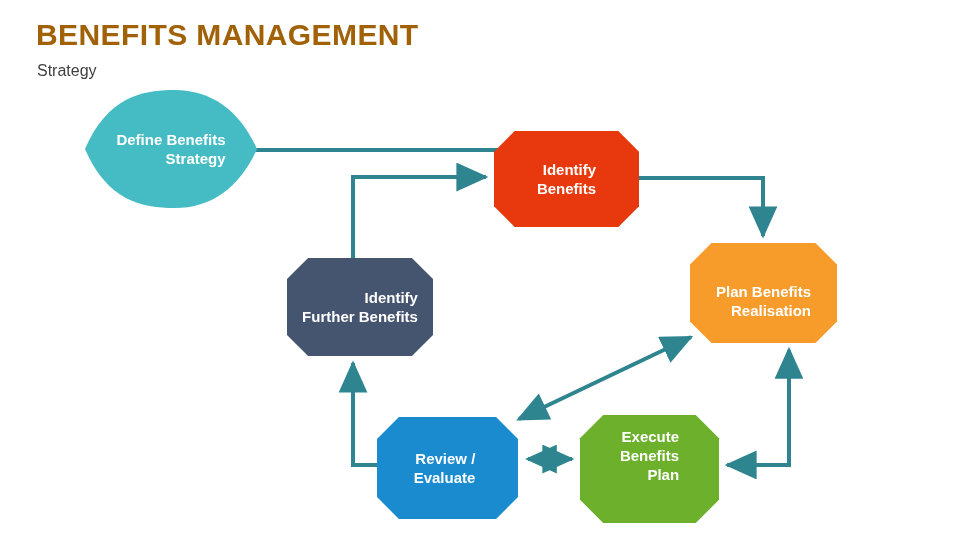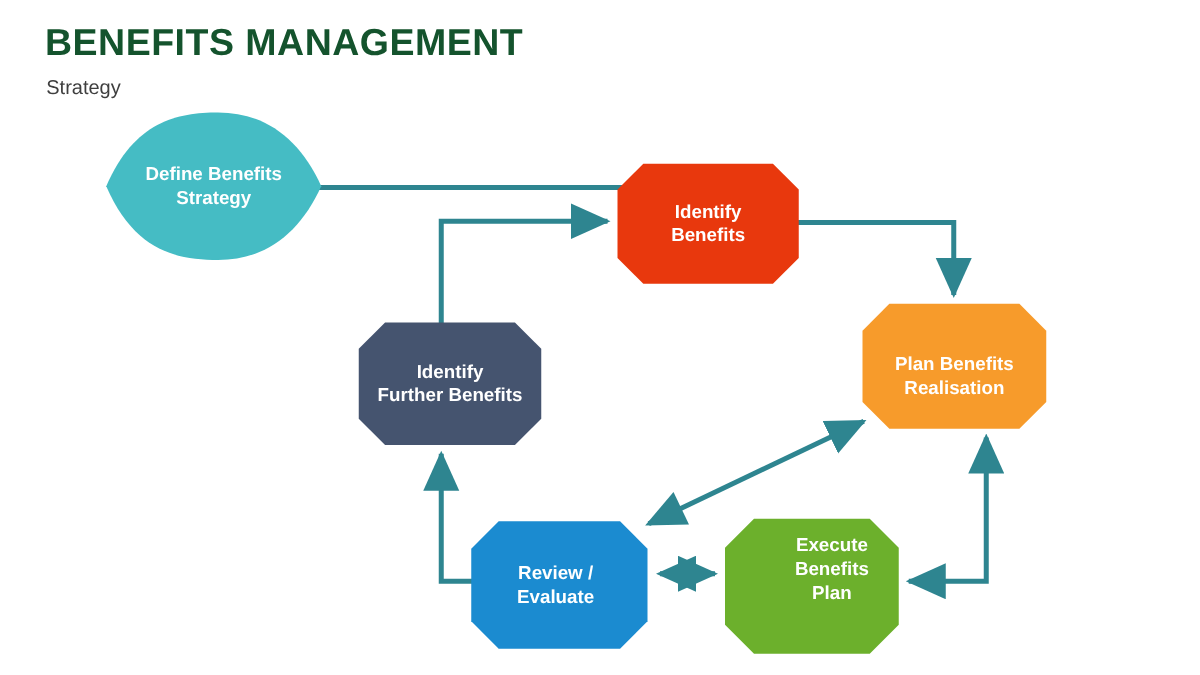--- a/index.html
+++ b/index.html
@@ -16,21 +16,21 @@
     height: 540px;
     background: #ffffff;
   }
   #title {
     position: absolute;
     left: 36px;
     top: 18px;
     font-size: 30px;
     font-weight: bold;
     letter-spacing: 0.4px;
-    color: #14532d;
+    color: #a16207;
     white-space: nowrap;
   }
   #subtitle {
     position: absolute;
     left: 37px;
     top: 62px;
     font-size: 16px;
     font-weight: normal;
     color: #3f3f3f;
     white-space: nowrap;
@@ -39,21 +39,21 @@
     position: absolute;
     left: 0;
     top: 0;
     width: 960px;
     height: 540px;
   }
   .node-label {
     position: absolute;
     color: #ffffff;
     font-weight: bold;
-    text-align: center;
+    text-align: right;
     line-height: 1.28;
     pointer-events: none;
     white-space: pre-line;
   }
 </style>
 </head>
 <body>
 
 <div id="slide">
 
@@ -140,17 +140,17 @@
       <div class="node-label" style="left: 85px; top: 90px; width: 172px; height: 118px; display: flex; align-items: center; justify-content: center; font-size: 15px; color: rgb(255, 255, 255);">Define Benefits
 Strategy</div>
       <div class="node-label" style="left: 494px; top: 131px; width: 145px; height: 96px; display: flex; align-items: center; justify-content: center; font-size: 15px; color: rgb(255, 255, 255);">Identify
 Benefits</div>
       <div class="node-label" style="left: 690px; top: 243px; width: 147px; height: 116px; display: flex; align-items: center; justify-content: center; font-size: 15px; color: rgb(255, 255, 255);">Plan Benefits
 Realisation</div>
       <div class="node-label" style="left: 287px; top: 258px; width: 146px; height: 98px; display: flex; align-items: center; justify-content: center; font-size: 15px; color: rgb(255, 255, 255);">Identify
 Further Benefits</div>
       <div class="node-label" style="left: 377px; top: 417px; width: 135px; height: 102px; display: flex; align-items: center; justify-content: center; font-size: 15px; color: rgb(255, 255, 255);">Review /
 Evaluate</div>
-      <div class="node-label" style="left: 580px; top: 415px; width: 139px; height: 81px; display: flex; align-items: center; justify-content: center; font-size: 15px; color: rgb(255, 255, 255); margin-left: 16px;">Execute
+      <div class="node-label" style="left: 580px; top: 415px; width: 139px; height: 81px; display: flex; align-items: center; justify-content: center; font-size: 15px; color: rgb(255, 255, 255);">Execute
 Benefits
 Plan</div>
     </div>
 </div>
 
 </body></html>

